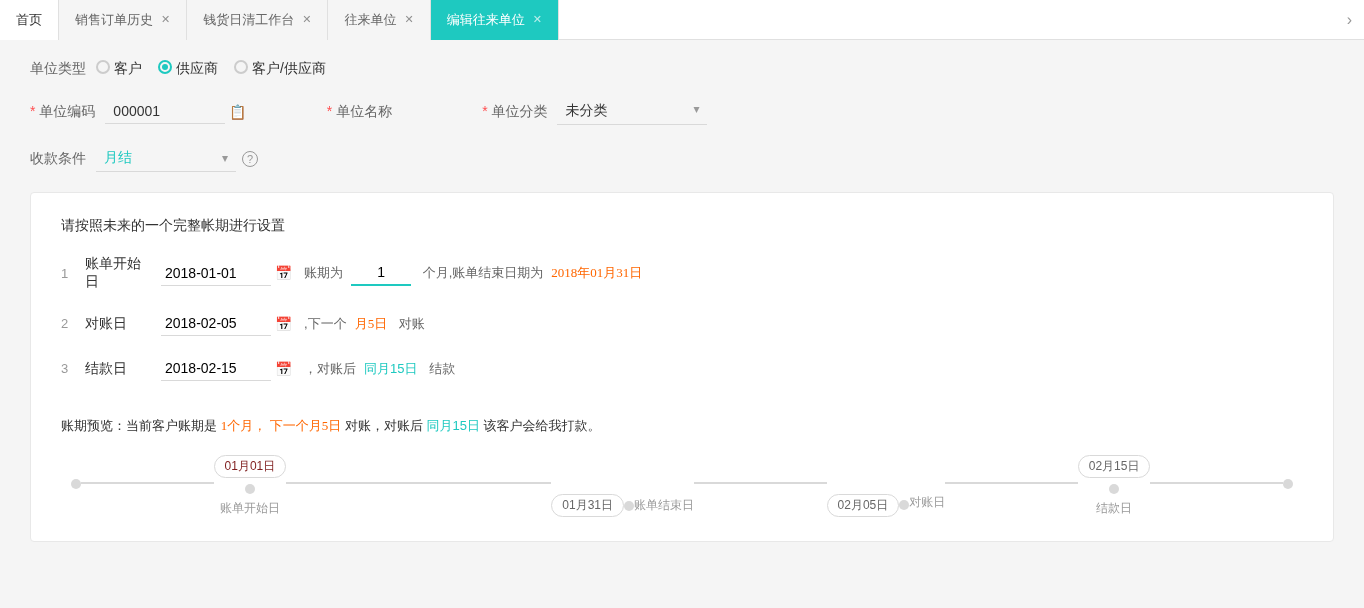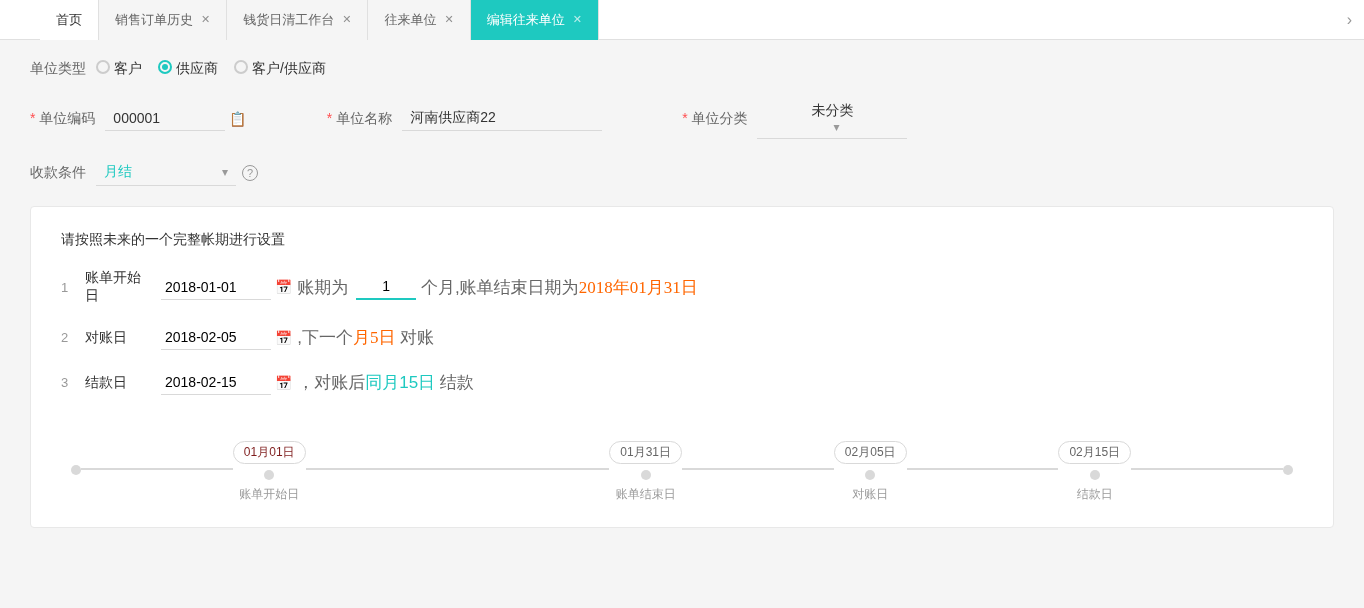--- a/index.html
+++ b/index.html
@@ -12,21 +12,21 @@
     }
     .tab-item {
       display: flex; align-items: center; padding: 0 16px; height: 40px;
       cursor: pointer; border-right: 1px solid #e0e0e0; font-size: 13px;
       color: #666; background: #f5f5f5; white-space: nowrap;
     }
     .tab-item.active {
       background: #1ec9c0; color: #fff;
     }
     .tab-item .close-icon { margin-left: 8px; font-size: 11px; opacity: 0.7; }
-    .tab-item:first-child { background: #fff; color: #333; border-right: 1px solid #e0e0e0; margin-left: 40px; }
+    .tab-item:first-child { background: #fff; color: #333; border-right: 1px solid #e0e0e0; }
     .tab-expand { margin-left: auto; padding: 0 12px; color: #999; font-size: 16px; cursor: pointer; }
 
     
     .main { padding: 20px 30px; background: #f5f5f5; min-height: calc(608px - 40px); }
 
     
     .form-row { display: flex; align-items: center; margin-bottom: 20px; gap: 0; }
     .form-group { display: flex; align-items: center; margin-right: 40px; }
     .form-label { color: #666; margin-right: 10px; white-space: nowrap; }
     .required-label::before { content: '* '; color: #ff4d4f; }
@@ -42,40 +42,40 @@
     }
     .radio-circle.checked { border-color: #1ec9c0; }
     .radio-circle.checked::after { content: ''; width: 6px; height: 6px; border-radius: 50%; background: #1ec9c0; display: block; }
 
     
     .dropdown-wrap { display: flex; align-items: center; border-bottom: 1px solid #d9d9d9; padding: 4px 8px; min-width: 120px; cursor: pointer; }
     .dropdown-val { color: #1ec9c0; flex: 1; }
     .dropdown-arrow { color: #999; margin-left: 8px; font-size: 12px; }
 
     
-    .unit-class-wrap { display: flex; align-items: center; border-bottom: 1px solid #d9d9d9; padding: 4px 8px; min-width: 150px; cursor: pointer; flex-direction: column; }
+    .unit-class-wrap { display: flex; align-items: flex-start; border-bottom: 1px solid #d9d9d9; padding: 4px 8px; min-width: 150px; cursor: pointer; }
     .unit-class-val { flex: 1; color: #333; }
 
     
     .help-icon { width: 16px; height: 16px; border-radius: 50%; border: 1px solid #999; display: inline-flex; align-items: center; justify-content: center; font-size: 11px; color: #999; margin-left: 6px; cursor: pointer; }
 
     
     .period-card {
       background: #fff; border: 1px solid #e8e8e8; border-radius: 4px;
       padding: 24px 30px; margin-top: 0;
     }
     .period-title { font-size: 14px; color: #333; margin-bottom: 20px; }
 
     
     .period-row { display: flex; align-items: center; margin-bottom: 20px; }
     .period-num { width: 24px; color: #999; font-size: 13px; }
     .period-field-label { color: #333; margin-right: 16px; width: 60px; }
     .date-input { border: none; border-bottom: 1px solid #d9d9d9; padding: 4px; font-size: 14px; width: 110px; outline: none; background: transparent; }
     .cal-icon { color: #1ec9c0; margin-left: 4px; cursor: pointer; }
-    .period-desc { color: #666; font-size: 17px; }
+    .period-desc { color: #666; margin-left: 8px; font-size: 13px; }
     .highlight-orange { color: #ff6600; font-family: Liberation Serif, serif; }
     .highlight-teal { color: #1ec9c0; }
     .period-months-input { border: none; border-bottom: 2px solid #1ec9c0; padding: 4px; font-size: 14px; width: 60px; outline: none; text-align: center; }
 
     
     .preview-section { margin-top: 20px; padding: 16px 0 0 0; }
     .preview-text { font-size: 13px; color: #333; margin-bottom: 20px; }
   </style>
 </head>
 <body>
@@ -126,21 +126,20 @@
   </div>
 
   <div class="form-row">
     <div class="form-group">
       <span class="form-label required-label">单位编码</span>
       <input class="form-input" type="text" style="width: 120px;" value="000001">
       <span class="form-input-icon">📋</span>
     </div>
     <div class="form-group" style="margin-left:40px;">
       <span class="form-label required-label">单位名称</span>
-      <input class="form-input" type="text" style="width: 200px;" value="河南供应商22">
     </div>
     <div class="form-group" style="margin-left:40px;">
       <span class="form-label required-label">单位分类</span>
       <div class="unit-class-wrap">
         <span class="unit-class-val">未分类</span>
         <span class="dropdown-arrow">▾</span>
       </div>
     </div>
   </div>
 
@@ -183,43 +182,51 @@
       <span class="period-num">3</span>
       <span class="period-field-label">结款日</span>
       <input class="date-input" type="text" value="2018-02-15" style="">
       <span class="cal-icon">📅</span>
       <span class="period-desc">&nbsp;，对账后</span>
       <span class="period-desc highlight-teal">同月15日</span>
       <span class="period-desc">&nbsp;结款</span>
     </div>
 
     <div class="preview-section">
+      <div class="preview-text">
+        <span>账期预览：当前客户账期是</span>
+        <span class="highlight-orange">1个月，</span>
+        <span class="highlight-orange">下一个月5日</span>
+        <span>对账，对账后</span>
+        <span class="highlight-teal">同月15日</span>
+        <span>该客户会给我打款。</span>
+      </div>
 
       <div style="display:flex; align-items:flex-end; padding: 0 10px; margin-top:10px;">
 
         <div style="width:10px;height:10px;border-radius:50%;background:#d9d9d9;margin-bottom:28px;flex-shrink:0;"></div>
         <div style="flex:1;height:2px;background:#d9d9d9;margin-bottom:33px;"></div>
 
         <div style="display:flex;flex-direction:column;align-items:center;flex-shrink:0;">
           <div style="border:1px solid #d9d9d9;border-radius:12px;padding:2px 10px;font-size:12px;color:#7f1d1d;background:#fff;white-space:nowrap;">01月01日</div>
           <div style="width:10px;height:10px;border-radius:50%;background:#d9d9d9;margin:6px 0;"></div>
           <div style="font-size:12px;color:#999;white-space:nowrap;">账单开始日</div>
         </div>
 
         <div style="flex:2;height:2px;background:#d9d9d9;margin-bottom:33px;"></div>
 
-        <div style="display:flex;flex-direction:column;align-items:center;flex-shrink:0;">
+        <div style="display:flex;align-items:center;flex-shrink:0;">
           <div style="border:1px solid #d9d9d9;border-radius:12px;padding:2px 10px;font-size:12px;color:#666;background:#fff;white-space:nowrap;">01月31日</div>
           <div style="width:10px;height:10px;border-radius:50%;background:#d9d9d9;margin:6px 0;"></div>
           <div style="font-size:12px;color:#999;white-space:nowrap;">账单结束日</div>
         </div>
 
         <div style="flex:1;height:2px;background:#d9d9d9;margin-bottom:33px;"></div>
 
-        <div style="display:flex;flex-direction:column;align-items:center;flex-shrink:0;">
+        <div style="display:flex;flex-direction:row;align-items:flex-start;flex-shrink:0;">
           <div style="border:1px solid #d9d9d9;border-radius:12px;padding:2px 10px;font-size:12px;color:#666;background:#fff;white-space:nowrap;">02月05日</div>
           <div style="width:10px;height:10px;border-radius:50%;background:#d9d9d9;margin:6px 0;"></div>
           <div style="font-size:12px;color:#999;white-space:nowrap;">对账日</div>
         </div>
 
         <div style="flex:1;height:2px;background:#d9d9d9;margin-bottom:33px;"></div>
 
         <div style="display:flex;flex-direction:column;align-items:center;flex-shrink:0;">
           <div style="border:1px solid #d9d9d9;border-radius:12px;padding:2px 10px;font-size:12px;color:#666;background:#fff;white-space:nowrap;">02月15日</div>
           <div style="width:10px;height:10px;border-radius:50%;background:#d9d9d9;margin:6px 0;"></div>

